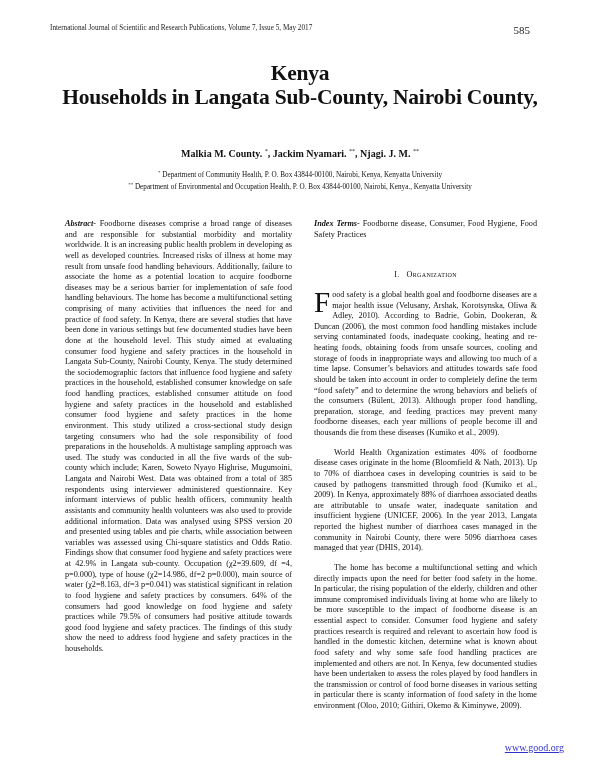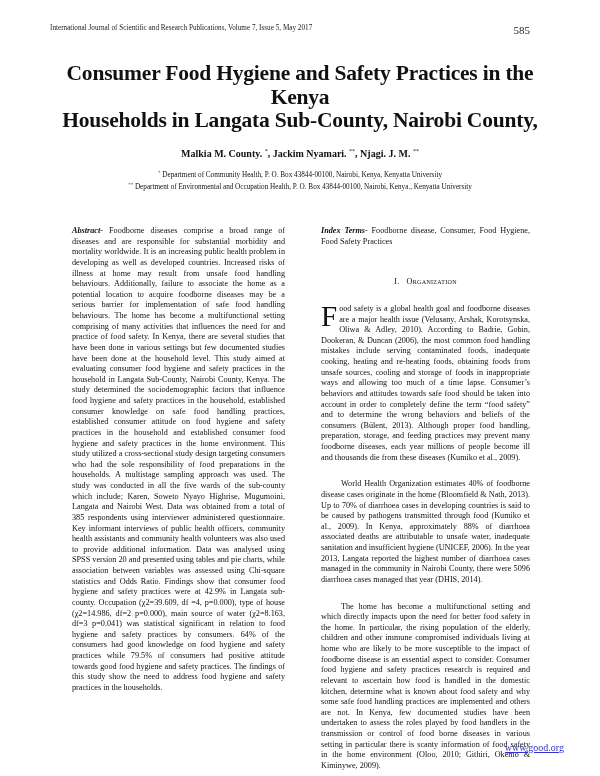--- a/index.html
+++ b/index.html
@@ -12,39 +12,38 @@
     .authors { position:absolute; left:40px; width:520px; top:148px; text-align:center;
       font-weight:bold; font-size:10px; }
     .authors sup { font-size:6px; font-weight:normal; }
     .affil { position:absolute; left:40px; width:520px; top:168px; text-align:center;
       font-size:7.2px; line-height:9px; }
     .affil sup { font-size:5px; }
     .col { position:absolute; top:210px; width:245px; font-size:8.2px; line-height:10.62px;
       text-align:justify; hyphens:none; }
     .col.left { left:56px; }
     .col.right { left:305px; width:241px; }
-    .col p { margin:16px; }
+    .col p { margin:9px; }
     .ind { text-indent:20px; }
     .lead { font-weight:bold; font-style:italic; }
     .sect { text-align:center; margin:30px 0 6px 0; font-size:8.2px; letter-spacing:0.3px; }
     .sect .sc { font-variant:small-caps; }
     .dropcap { float:left; font-size:29px; line-height:22px; margin:1px 2px 0 0; }
     .footer-link { position:absolute; right:36px; top:742px; font-size:10px; color:#3333cc;
       text-decoration:underline; }
   </style>
 </head>
 <body>
 
 <div class="hdr">
   <div>International Journal of Scientific and Research Publications, Volume 7, Issue 5, May 2017</div>
 </div>
 <div class="pg">585</div>
 
 <div class="title">
-  <div>Consumer Food Hygiene and Safety Practices in the</div>
   <div>Kenya</div>
   <div>Households in Langata Sub-County, Nairobi County,</div>
 </div>
 
 <div class="authors">
   <span>Malkia M. County. </span><sup>*</sup><span>, Jackim Nyamari. </span><sup>**</sup><span>,  Njagi. J. M. </span><sup>**</sup>
 </div>
 
 <div class="affil">
   <div><sup>*</sup><span> Department of Community Health, P. O. Box 43844-00100, Nairobi, Kenya, Kenyatta University</span></div>

